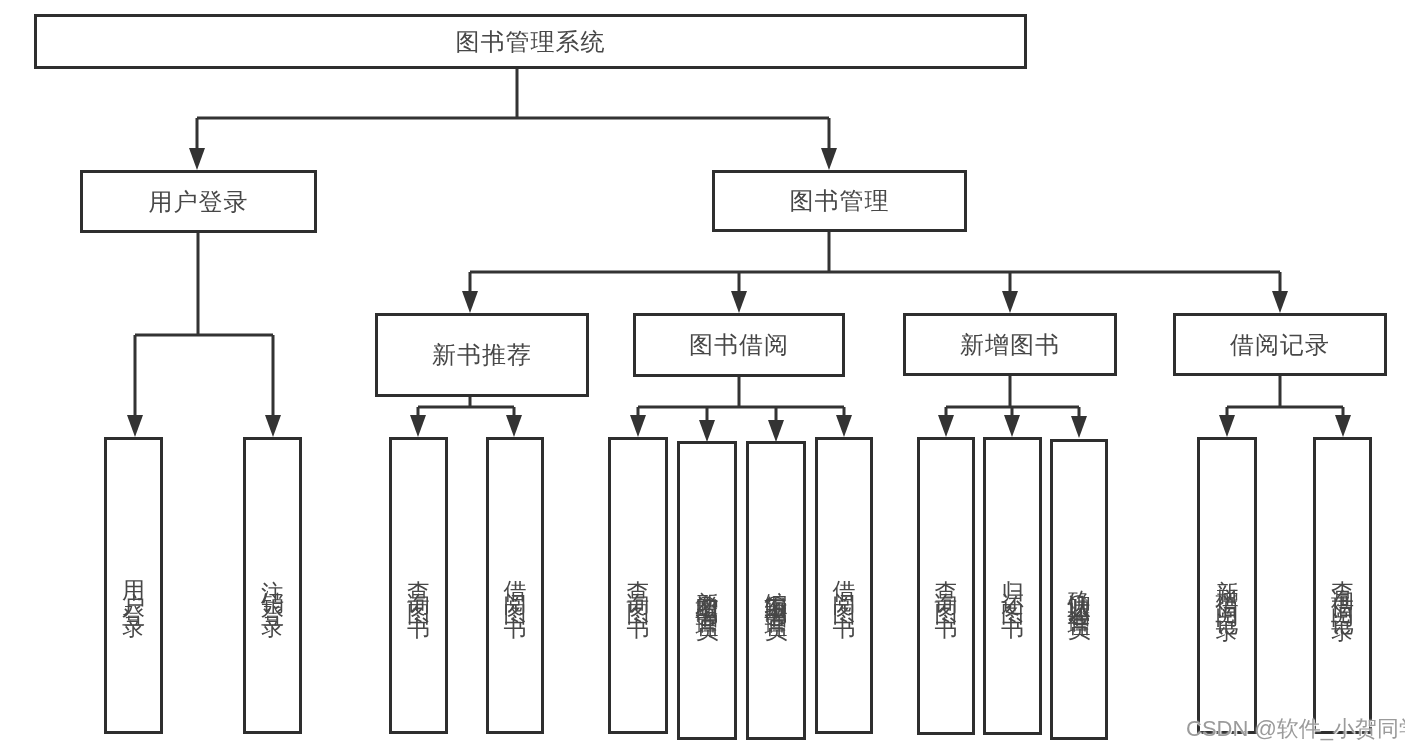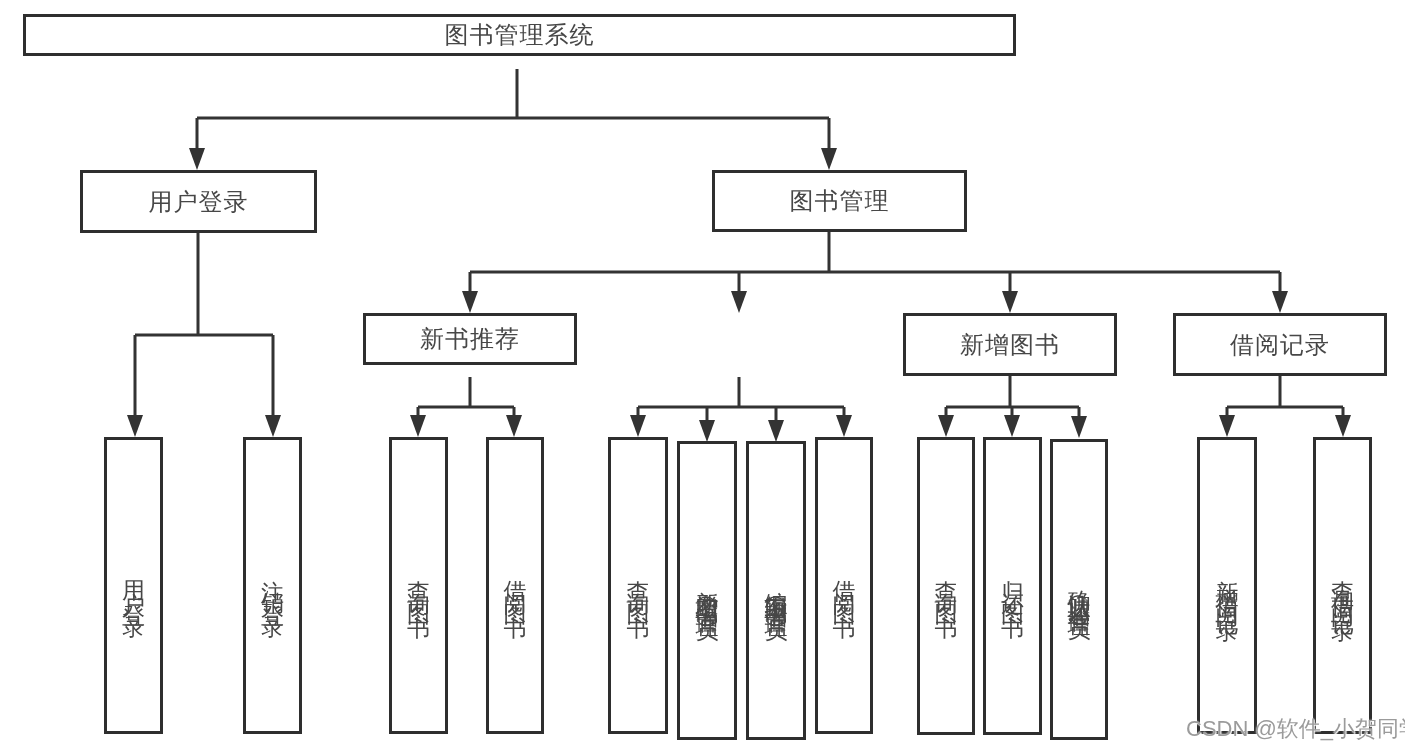--- a/index.html
+++ b/index.html
@@ -103,33 +103,36 @@
       <polygon fill="#333333" stroke="none" points="1004,415 1020,415 1012,437"></polygon>
       <polygon fill="#333333" stroke="none" points="1071,416 1087,416 1079,438"></polygon>
     </g>
     <g stroke="#333333" stroke-width="3" fill="none">
       <path d="M1280 376 V407 M1227 407 H1343 M1227 407 V417 M1343 407 V417"></path>
       <polygon fill="#333333" stroke="none" points="1219,415 1235,415 1227,437"></polygon>
       <polygon fill="#333333" stroke="none" points="1335,415 1351,415 1343,437"></polygon>
     </g>
   </svg>
 
-  <div class="box" style="left:23px;top:14px;width:993px;height:42px">
+  <div class="box" style="left:34px;top:14px;width:993px;height:55px">
     <span class="hlabel root-label">图书管理系统</span>
   </div>
 
   <div class="box" style="left:80px;top:170px;width:237px;height:63px">
     <span class="hlabel">用户登录</span>
   </div>
   <div class="box" style="left:712px;top:170px;width:255px;height:62px">
     <span class="hlabel">图书管理</span>
   </div>
 
-  <div class="box" style="left:363px;top:313px;width:214px;height:52px">
+  <div class="box" style="left:375px;top:313px;width:214px;height:84px">
     <span class="hlabel">新书推荐</span>
+  </div>
+  <div class="box" style="left:633px;top:313px;width:212px;height:64px">
+    <span class="hlabel">图书借阅</span>
   </div>
   <div class="box" style="left:903px;top:313px;width:214px;height:63px">
     <span class="hlabel">新增图书</span>
   </div>
   <div class="box" style="left:1173px;top:313px;width:214px;height:63px">
     <span class="hlabel">借阅记录</span>
   </div>
 
   <div class="box" style="left:104px;top:437px;width:59px;height:297px">
     <span class="vlabel v4">用户登录</span>

